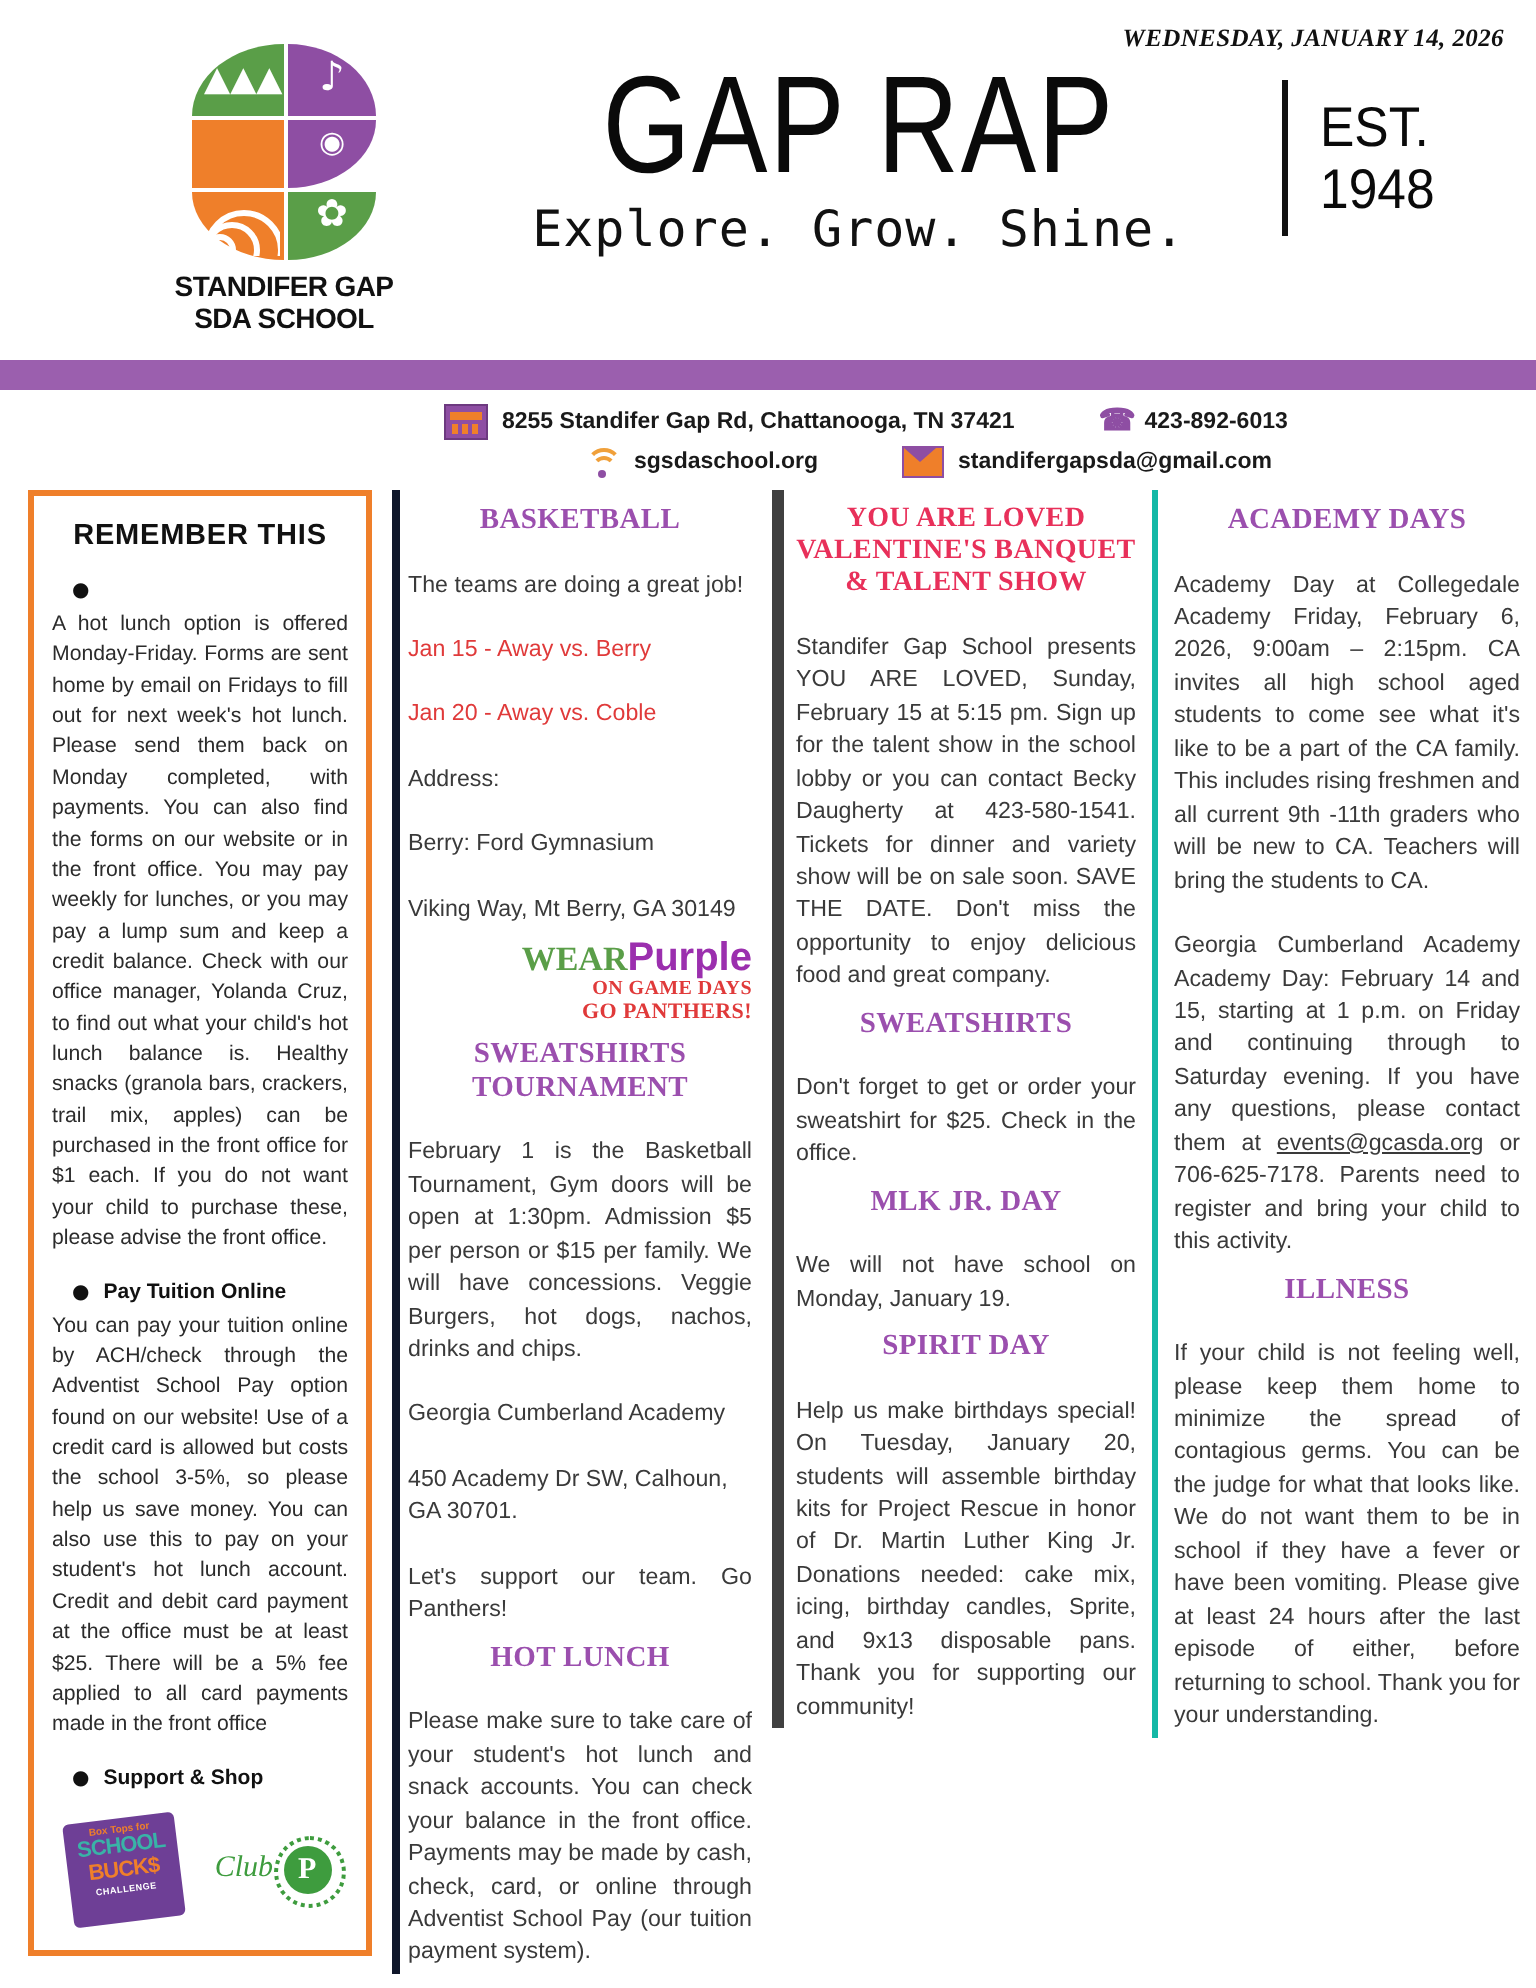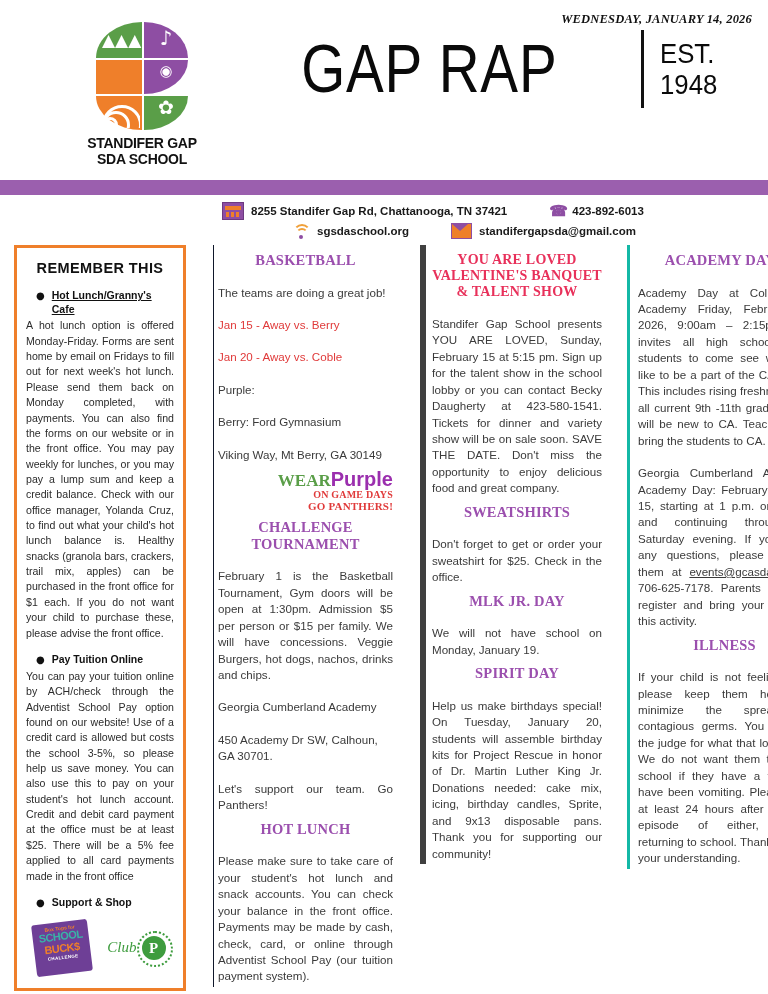--- a/index.html
+++ b/index.html
@@ -259,21 +259,21 @@
     width: 0; height: 0;
     border-left: 8px solid transparent;
     border-right: 8px solid transparent;
     border-top: 7px solid #8e4ea3;
   }
 
   
   .news-body {
     display: flex;
     padding: 0 8px 0 14px;
-    gap: 17px;
+    gap: 0;
     align-items: flex-start;
   }
   .sidebar-col {
     width: 172px;
     flex: none;
     border: 3px solid #ef7f2a;
     background: #fff;
     padding: 8px 9px 10px 9px;
     box-sizing: border-box;
     margin-right: 10px;
@@ -370,21 +370,21 @@
     left: -5px; top: -5px;
     width: 32px; height: 32px;
     border: 2px dotted #3e9c3e;
     border-radius: 50%;
   }
 
   .text-col {
     flex: none;
     box-sizing: border-box;
   }
-  .col-2 { width: 190px; padding: 0 10px 0 4px; border-left: 1px solid #0f172a; }
+  .col-2 { width: 190px; padding: 0 10px 0 4px; border-left: 4px solid #0f172a; }
   .col-3 { width: 190px; padding: 0 8px 0 6px; border-left: 6px solid #404040; }
   .col-4 { width: 188px; padding: 0 4px 0 8px; border-left: 3px solid #14b8a6; }
 
   .sec-head {
     text-align: center;
     font-family: "Liberation Serif", serif;
     font-weight: 700;
     font-size: 14.5px;
     line-height: 1.14;
     color: #9b4fae;
@@ -471,20 +471,21 @@
     </div>
     <div class="school-name">
       <div>STANDIFER GAP</div>
       <div>SDA SCHOOL</div>
     </div>
   </div>
 
   <div class="title-zone">
     <div class="title-main">
       <div class="paper-title">GAP RAP</div>
+      <div class="paper-tagline">Explore. Grow. Shine.</div>
     </div>
     <div class="est-rule"></div>
     <div class="est-block">
       <div>EST.</div>
       <div>1948</div>
     </div>
   </div>
 </div>
 
 <div class="purple-rule"></div>
@@ -516,21 +517,20 @@
   </div>
 </div>
 
 <div class="news-body">
 
   <div class="sidebar-col">
     <div class="sidebar-title">REMEMBER THIS</div>
 
     <div class="bullet-line">
       <span class="bullet-dot">●</span>
-      <span class="bullet-text u">Hot Lunch/Granny's Cafe</span>
     </div>
     <p class="side-para">A hot lunch option is offered Monday-Friday. Forms are sent home by email on Fridays to fill out for next week's hot lunch. Please send them back on Monday completed, with payments. You can also find the forms on our website or in the front office. You may pay weekly for lunches, or you may pay a lump sum and keep a credit balance. Check with our office manager, Yolanda Cruz, to find out what your child's hot lunch balance is. Healthy snacks (granola bars, crackers, trail mix, apples) can be purchased in the front office for $1 each. If you do not want your child to purchase these, please advise the front office.</p>
 
     <div class="bullet-line">
       <span class="bullet-dot">●</span>
       <span class="bullet-text">Pay Tuition Online</span>
     </div>
     <p class="side-para">You can pay your tuition online by ACH/check through the Adventist School Pay option found on our website! Use of a credit card is allowed but costs the school 3-5%, so please help us save money. You can also use this to pay on your student's hot lunch account. Credit and debit card payment at the office must be at least $25. There will be a 5% fee applied to all card payments made in the front office</p>
 
     <div class="bullet-line">
@@ -550,31 +550,31 @@
         <span class="publix-p">P</span>
       </div>
     </div>
   </div>
 
   <div class="text-col col-2">
     <div class="sec-head">BASKETBALL</div>
     <p class="body-para flush">The teams are doing a great job!</p>
     <p class="body-para red-line">Jan 15 - Away vs. Berry</p>
     <p class="body-para red-line">Jan 20 - Away vs. Coble</p>
-    <p class="body-para flush">Purple:</p>
+    <p class="body-para flush">Address:</p>
     <p class="body-para flush">Berry: Ford Gymnasium</p>
     <p class="body-para flush">Viking Way, Mt Berry, GA 30149</p>
 
     <div class="wear-purple">
       <div class="wp-l1"><span class="wp-wear">WEAR</span><span class="wp-purple">Purple</span></div>
       <div class="wp-l2">ON GAME DAYS</div>
       <div class="wp-l3">GO PANTHERS!</div>
     </div>
 
-    <div class="sec-head">CHALLENGE TOURNAMENT</div>
+    <div class="sec-head">SWEATSHIRTS TOURNAMENT</div>
     <p class="body-para">February 1 is the Basketball Tournament, Gym doors will be open at 1:30pm. Admission $5 per person or $15 per family. We will have concessions. Veggie Burgers, hot dogs, nachos, drinks and chips.</p>
     <p class="body-para flush">Georgia Cumberland Academy</p>
     <p class="body-para flush">450 Academy Dr SW, Calhoun, GA 30701.</p>
     <p class="body-para">Let's support our team. Go Panthers!</p>
 
     <div class="sec-head">HOT LUNCH</div>
     <p class="body-para">Please make sure to take care of your student's hot lunch and snack accounts. You can check your balance in the front office. Payments may be made by cash, check, card, or online through Adventist School Pay (our tuition payment system).</p>
   </div>
 
   <div class="text-col col-3">

